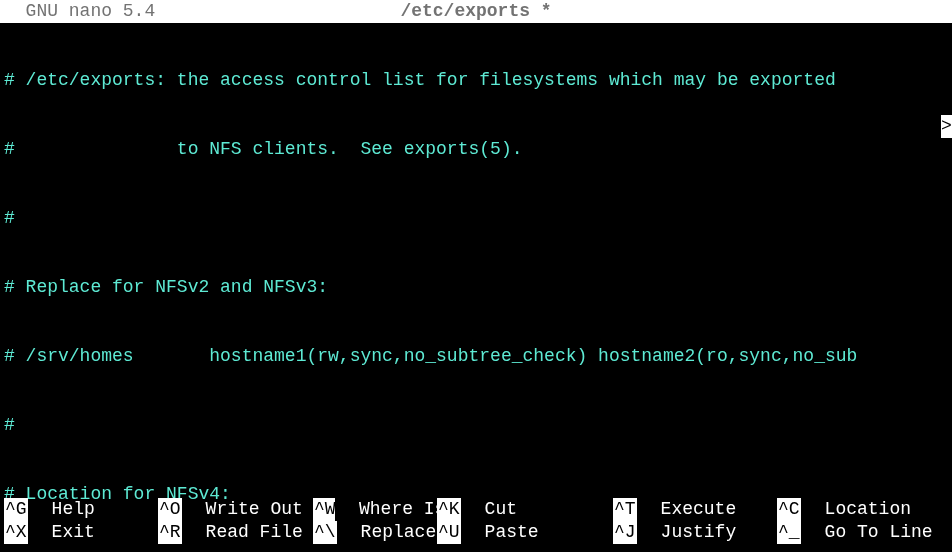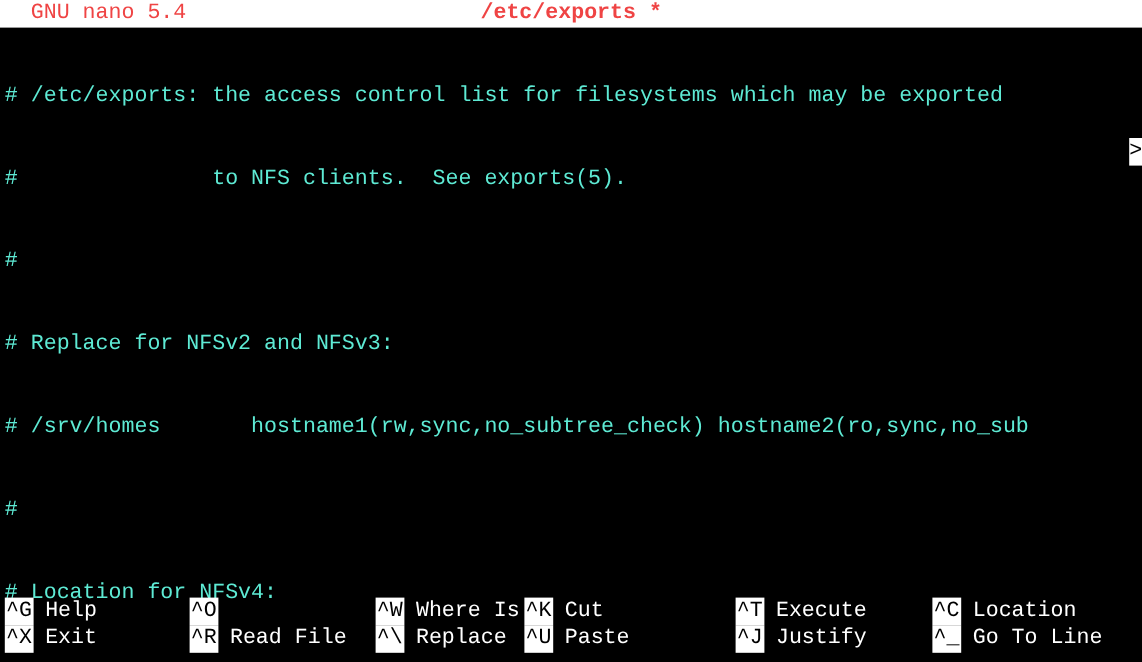--- a/index.html
+++ b/index.html
@@ -13,21 +13,21 @@
       background: #000;
       font-family: "Courier New", monospace;
       font-size: 18px;
       line-height: 23px;
       color: #fff;
       overflow: hidden;
       position: relative;
     }
     .titlebar {
       background: #fff;
-      color: #ef4444;
+      color: #737373;
       height: 23px;
       display: flex;
       padding: 0 4px;
       position: relative;
     }
     .titlebar .app {
       white-space: pre;
     }
     .titlebar .file {
       position: absolute;
@@ -83,21 +83,21 @@
     .sc-col-5 { width: 170px; }
     .key {
       background: #fff;
       color: #000;
       padding: 0 1px;
       display: inline-block;
       min-width: 22px;
       text-align: left;
     }
     .label {
-      margin-left: 10px;
+      margin-left: 24px;
       text-align: center;
     }
   </style>
 </head>
 <body>
 
 <div class="titlebar">
   <span class="app">  GNU nano 5.4</span>
   <span class="file">/etc/exports *</span>
 </div>
@@ -113,21 +113,21 @@
   
   
   
   
   <div class="truncation-marker">&gt;</div>
 </div>
 
 <div class="shortcuts">
   <div class="shortcut-row">
     <div class="shortcut sc-col-0"><span class="key">^G</span><span class="label">Help</span></div>
-    <div class="shortcut sc-col-1"><span class="key">^O</span></div>
+    <div class="shortcut sc-col-1"><span class="key">^O</span><span class="label">Write Out</span></div>
     <div class="shortcut sc-col-2"><span class="key">^W</span><span class="label">Where Is</span></div>
     <div class="shortcut sc-col-3"><span class="key">^K</span><span class="label">Cut</span></div>
     <div class="shortcut sc-col-4"><span class="key">^T</span><span class="label">Execute</span></div>
     <div class="shortcut sc-col-5"><span class="key">^C</span><span class="label">Location</span></div>
   </div>
   <div class="shortcut-row">
     <div class="shortcut sc-col-0"><span class="key">^X</span><span class="label">Exit</span></div>
     <div class="shortcut sc-col-1"><span class="key">^R</span><span class="label">Read File</span></div>
     <div class="shortcut sc-col-2"><span class="key">^\</span><span class="label">Replace</span></div>
     <div class="shortcut sc-col-3"><span class="key">^U</span><span class="label">Paste</span></div>

